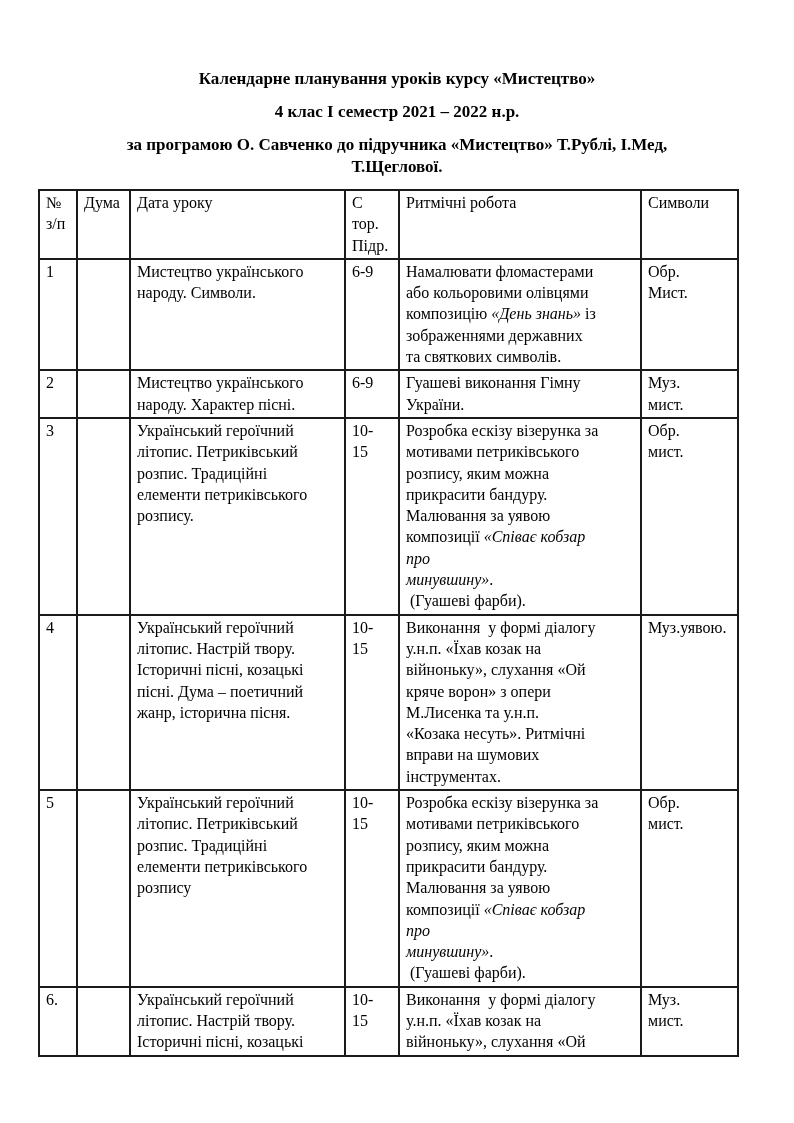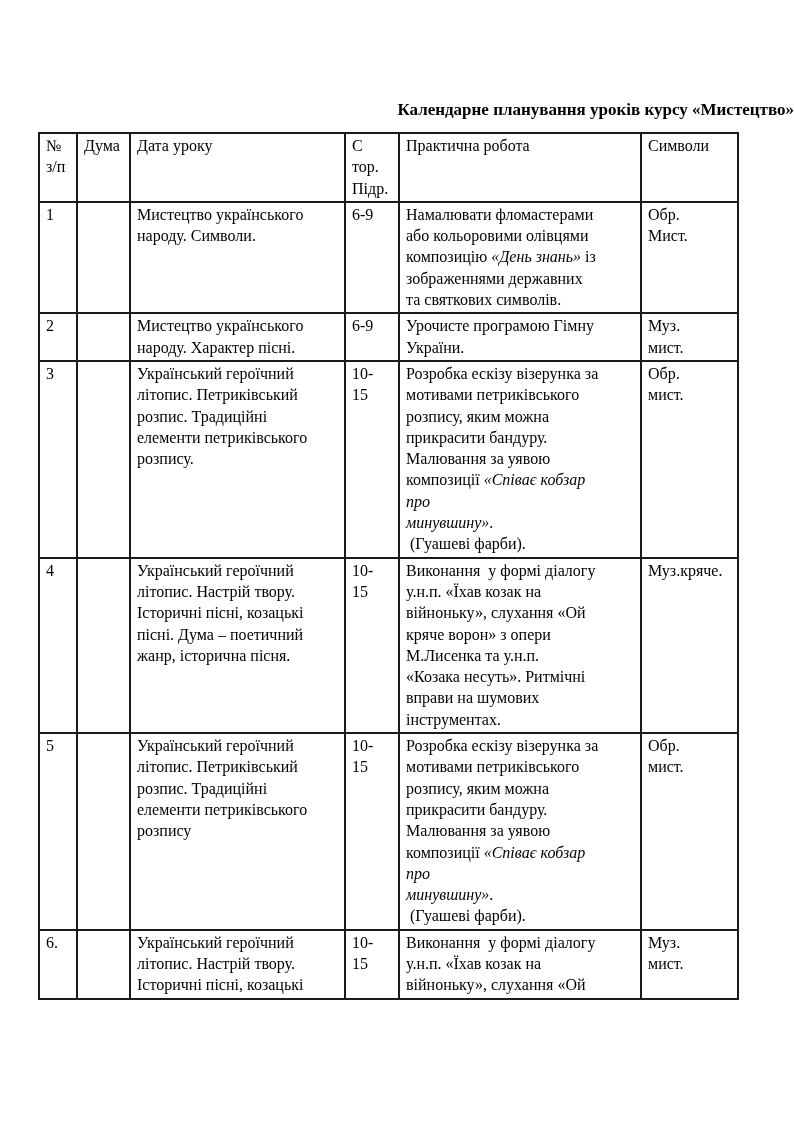--- a/index.html
+++ b/index.html
@@ -5,21 +5,21 @@
   html, body { margin: 0; padding: 0; background: #ffffff; }
   .page {
     position: relative;
     width: 794px;
     height: 1123px;
     background: #ffffff;
     color: #000000;
     font-family: "Liberation Serif", "DejaVu Serif", serif;
     overflow: hidden;
   }
-  .doc-header { padding-top: 99px; text-align: right; }
+  .doc-header { padding-top: 68px; text-align: center; }
   .doc-header p {
     margin: 0 0 11px 0;
     font-weight: bold;
     font-size: 17px;
     line-height: 22px;
     white-space: pre-line;
   }
   table.plan {
     border-collapse: collapse;
     table-layout: fixed;
@@ -38,41 +38,44 @@
     overflow: hidden;
   }
   .it { font-style: italic; }
 </style>
 </head>
 <body>
 
 <div class="page">
   <div class="doc-header">
     <p>Календарне планування уроків курсу «Мистецтво»</p>
+    <p>4 клас І семестр 2021 – 2022 н.р.</p>
+    <p>за програмою О. Савченко до підручника «Мистецтво» Т.Рублі, І.Мед,
+Т.Щеглової.</p>
   </div>
 
   <table class="plan">
     <colgroup>
       <col style="width:38px">
         <col style="width:53px">
         <col style="width:215px">
       <col style="width:54px">
         <col style="width:242px">
         <col style="width:97px">
     </colgroup>
     <thead>
       <tr>
         <th>№
 з/п</th>
         <th>Дума</th>
         <th>Дата уроку</th>
         <th>С
 тор.
 Підр.</th>
-        <th>Практична робота</th>
+        <th>Ритмічні робота</th>
         <th>Символи</th>
       </tr>
     </thead>
     <tbody>
         <tr>
           <td>1</td>
           <td></td>
           <td>Мистецтво українського
 народу. Символи.</td>
           <td>6-9</td>
@@ -83,21 +86,21 @@
 та святкових символів.</span></td>
           <td>Обр.
 Мист.</td>
         </tr>
         <tr>
           <td>2</td>
           <td></td>
           <td>Мистецтво українського
 народу. Характер пісні.</td>
           <td>6-9</td>
-          <td><span>Урочисте програмою Гімну
+          <td><span>Гуашеві виконання Гімну
 України.</span></td>
           <td>Муз.
 мист.</td>
         </tr>
         <tr>
           <td>3</td>
           <td></td>
           <td>Український героїчний
 літопис. Петриківський
 розпис. Традиційні
@@ -128,21 +131,21 @@
           <td>10-
 15</td>
           <td><span>Виконання  у формі діалогу
 у.н.п. «Їхав козак на
 війноньку», слухання «Ой
 кряче ворон» з опери
 М.Лисенка та у.н.п.
 «Козака несуть». Ритмічні
 вправи на шумових
 інструментах.</span></td>
-          <td>Муз.кряче.</td>
+          <td>Муз.уявою.</td>
         </tr>
         <tr>
           <td>5</td>
           <td></td>
           <td>Український героїчний
 літопис. Петриківський
 розпис. Традиційні
 елементи петриківського
 розпису</td>
           <td>10-

